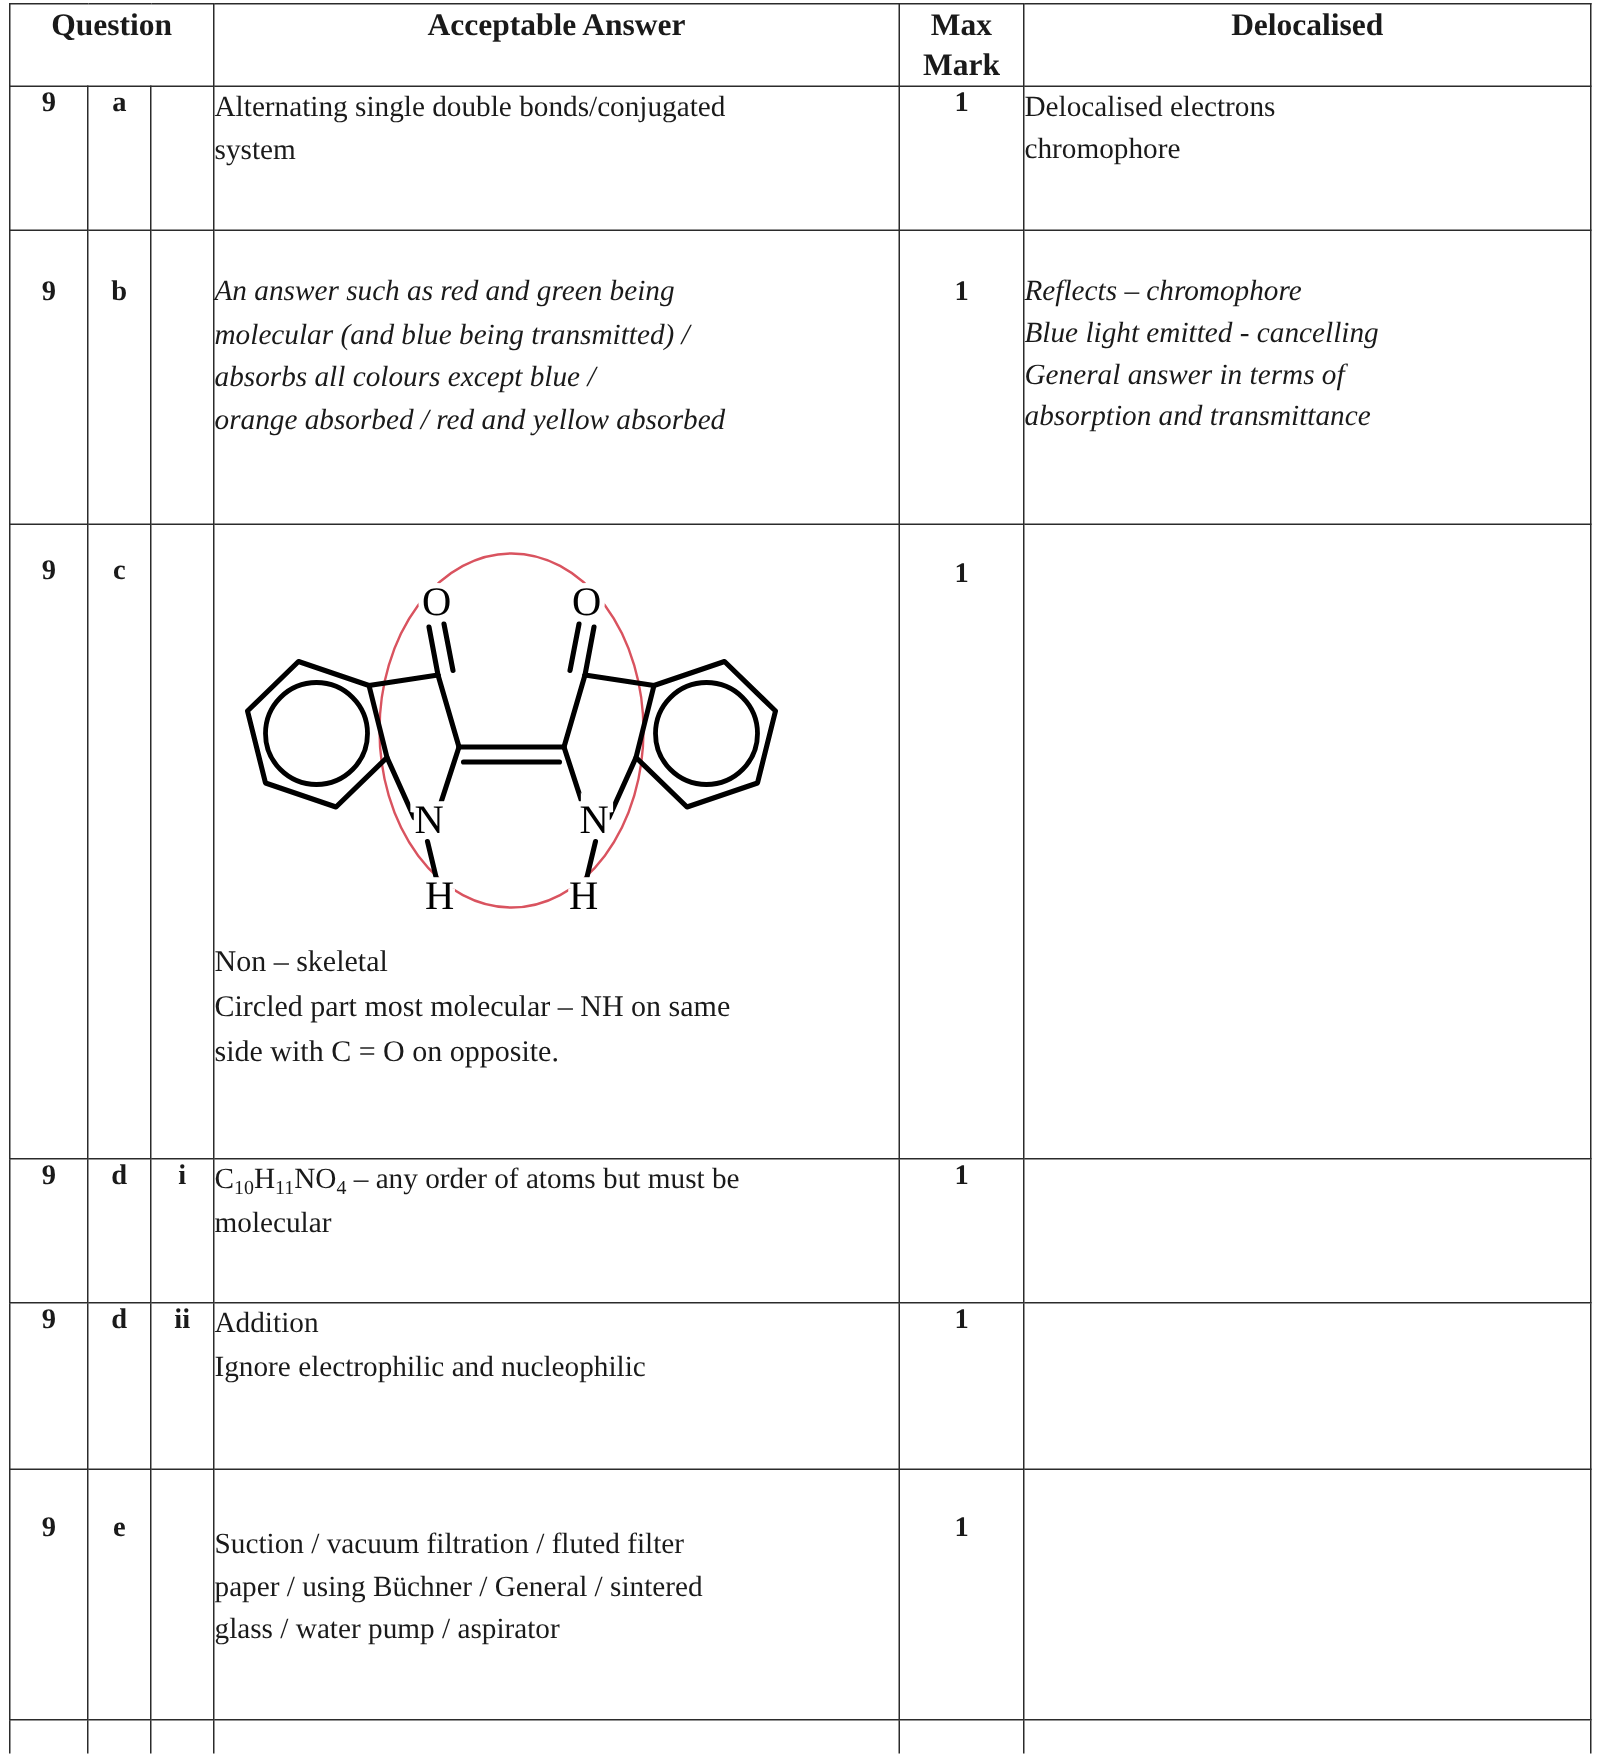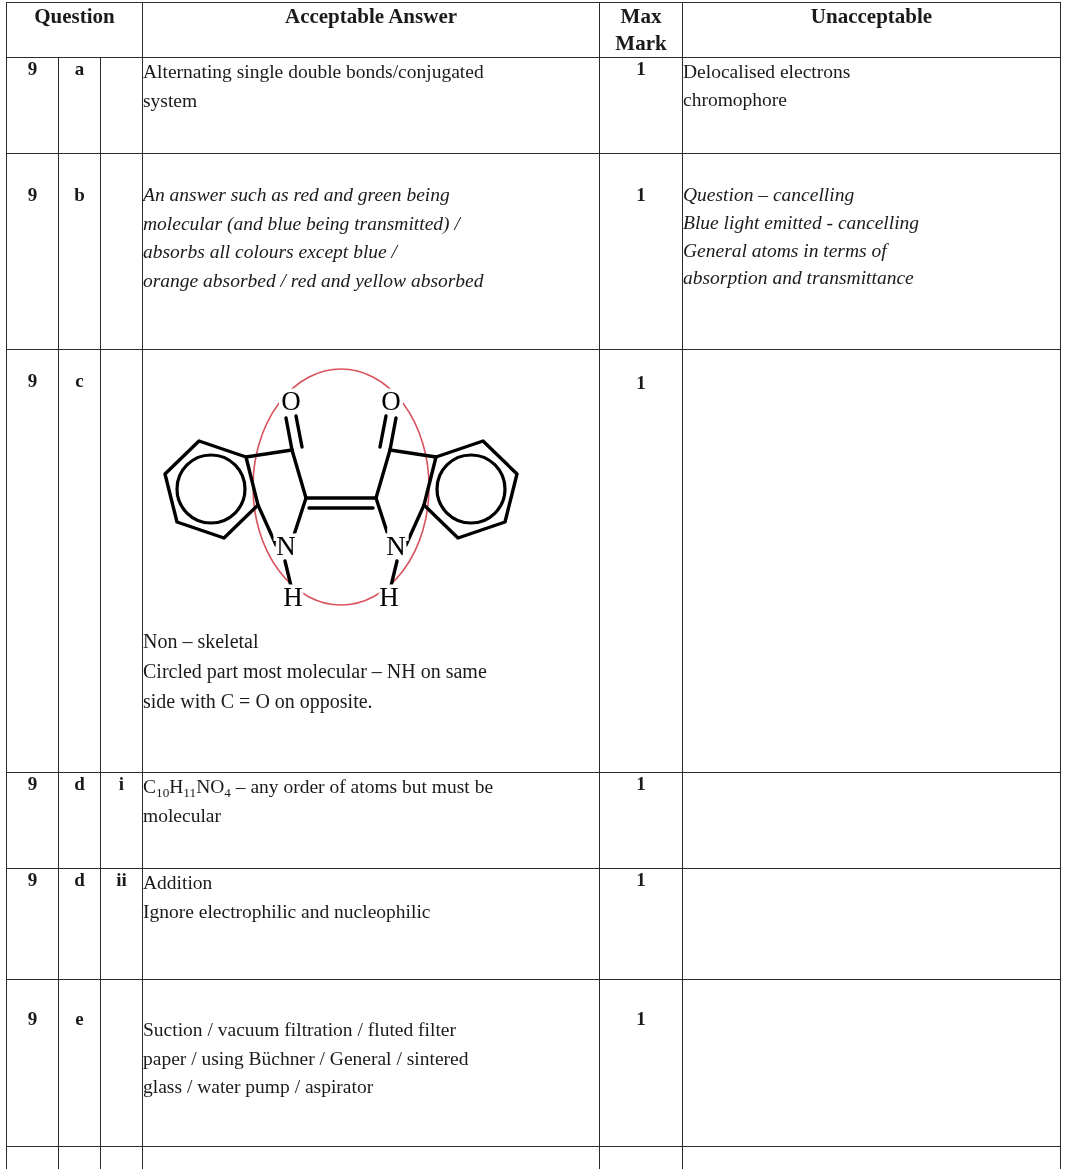--- a/index.html
+++ b/index.html
@@ -153,21 +153,21 @@
     </colgroup>
 
     <thead>
       <tr>
         <th class="h-question" colspan="3">Question</th>
         <th>Acceptable Answer</th>
         <th>
           <span>Max</span><br>
           <span>Mark</span>
         </th>
-        <th>Unacceptable</th>
+        <th>Delocalised</th>
       </tr>
     </thead>
 
     <tbody>
 
       <tr class="r-9a">
         <td class="qnum">9</td>
         <td class="qpart">a</td>
         <td class="qsub"></td>
         <td class="answer">
@@ -186,23 +186,23 @@
         <td class="qpart">b</td>
         <td class="qsub"></td>
         <td class="answer">
           <div>An answer such as red and green being</div>
           <div>molecular (and blue being transmitted) /</div>
           <div>absorbs all colours except blue /</div>
           <div>orange absorbed / red and yellow absorbed</div>
         </td>
         <td class="maxmark">1</td>
         <td class="unacceptable">
-          <div>Question – cancelling</div>
+          <div>Reflects – chromophore</div>
           <div>Blue light emitted - cancelling</div>
-          <div>General atoms in terms of</div>
+          <div>General answer in terms of</div>
           <div>absorption and transmittance</div>
         </td>
       </tr>
 
       <tr class="r-9c">
         <td class="qnum">9</td>
         <td class="qpart">c</td>
         <td class="qsub"></td>
         <td class="answer">
           <div class="structure-block">

